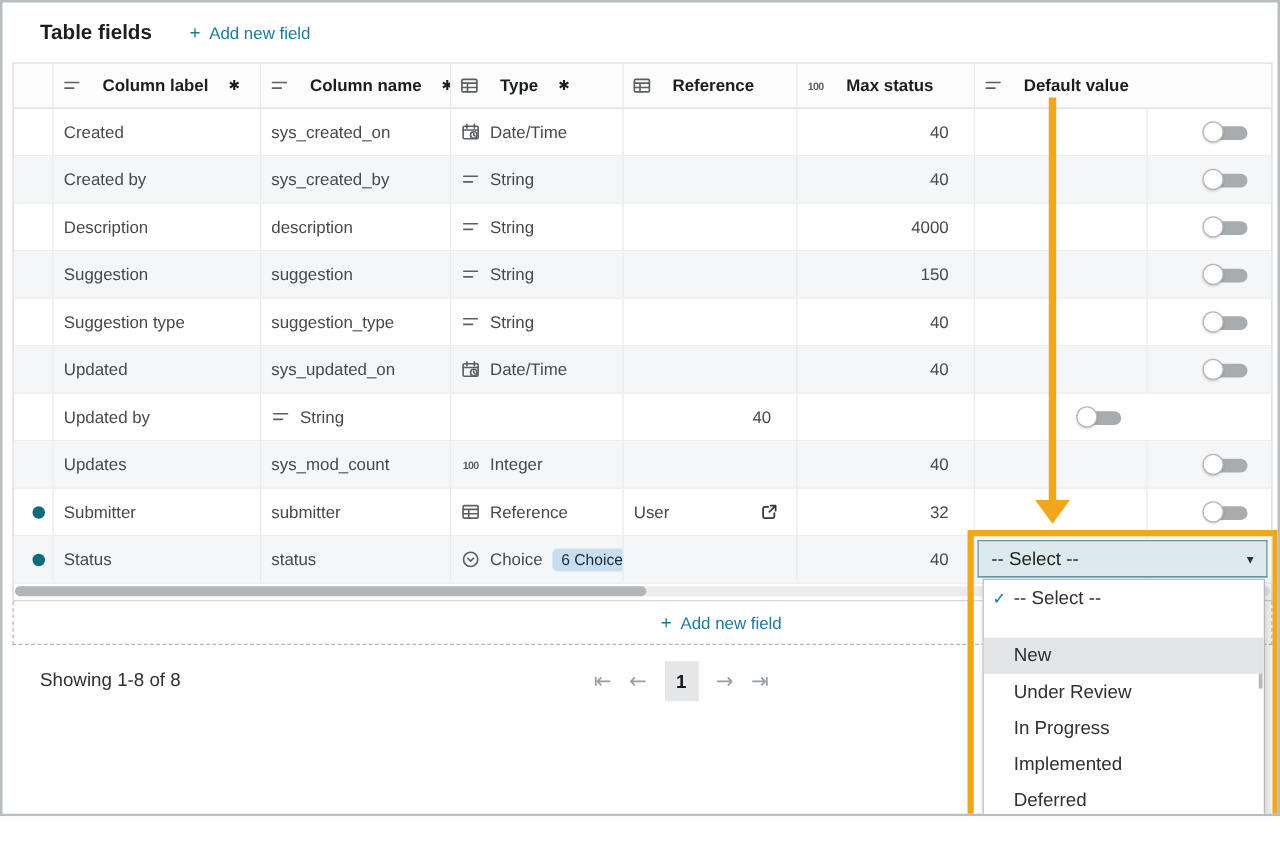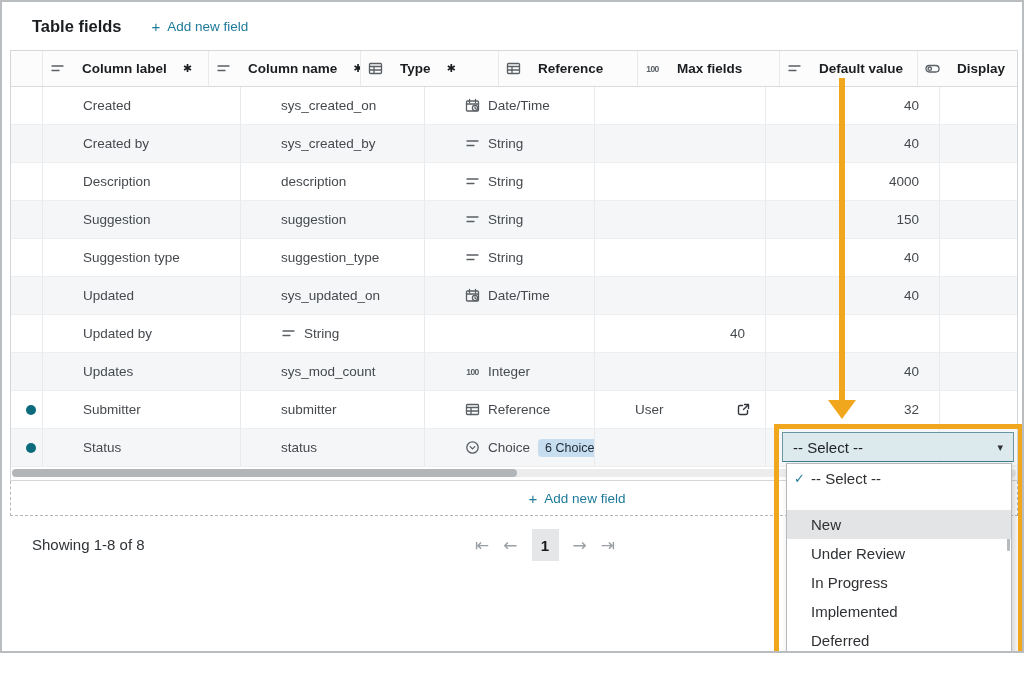--- a/index.html
+++ b/index.html
@@ -17,21 +17,21 @@
   .add-link .lbl { font-size:13.5px; }
   
   .table-card { position:absolute; left:8px; top:48px; width:1008px; height:431px; border:1px solid #d4d7d9; background:#fff; }
   .grid-row { display:grid; grid-template-columns:32px 166px 152px 138px 139px 142px 138px 101px; }
   .thead { height:36px; background:#fcfcfc; border-bottom:1px solid #d9dbdd; }
   .hcell { display:flex; align-items:center; gap:17px; padding-left:7px; border-right:1px solid #e9eaeb;
            font-size:13.5px; font-weight:bold; color:#1b1e20; overflow:hidden; white-space:nowrap; }
   .hcell:last-child { border-right:none; }
   .req { font-size:11px; color:#1b1e20; margin-left:-1px; }
   .sort { font-size:9px; color:#1b1e20; }
-  .row { height:38px; border-bottom:1px solid #eceeef;gap:32px; }
+  .row { height:38px; border-bottom:1px solid #eceeef; }
   .row:nth-child(even) { background:#f5f6f7; }
   .cell { display:flex; align-items:center; gap:8px; padding-left:8px; border-right:1px solid #e9eaeb;
           font-size:13.5px; color:#45494e; overflow:hidden; white-space:nowrap; }
   .cell:last-child { border-right:none; }
   .cell.num { justify-content:flex-end; padding-right:20px; }
   .cell.togglecell { justify-content:flex-end; padding-right:20px; }
   .keydot { width:10px; height:10px; border-radius:50%; background:var(--dark-teal); margin:0 auto; }
   .icon { display:inline-flex; width:15px; height:15px; align-items:center; justify-content:center; flex:none; }
   .icon svg { width:15px; height:15px; stroke:#5a5f64; fill:none; stroke-width:1.3; stroke-linecap:round; stroke-linejoin:round; }
   .int-ic { font-size:8.5px; font-weight:bold; color:#5a5f64; letter-spacing:-0.5px; }
@@ -126,38 +126,29 @@
               <rect x="1.5" y="2.5" width="12" height="10" rx="1"></rect>
               <path d="M1.5 5.5h12M6 5.5v7M1.5 9h12"></path>
             </svg>
           </span>
           <span>Reference</span>
         </div>
         <div class="hcell">
           <span class="icon">
             <span class="int-ic">100</span>
           </span>
-          <span>Max fields</span>
+          <span>Max status</span>
         </div>
         <div class="hcell">
           <span class="icon">
             <svg viewBox="0 0 15 15">
               <path d="M2 5h11M2 9.5h7"></path>
             </svg>
           </span>
           <span>Default value</span>
-        </div>
-        <div class="hcell">
-          <span class="icon">
-            <svg viewBox="0 0 15 15">
-              <rect x="1" y="4.5" width="13" height="6.5" rx="3.2"></rect>
-              <circle cx="4.8" cy="7.7" r="1.7"></circle>
-            </svg>
-          </span>
-          <span>Display</span>
         </div>
       </div>
     <div id="tbody">
         <div class="grid-row row">
           <div class="cell"></div>
           <div class="cell">
             <span>Created</span>
           </div>
           <div class="cell">
             <span>sys_created_on</span>

